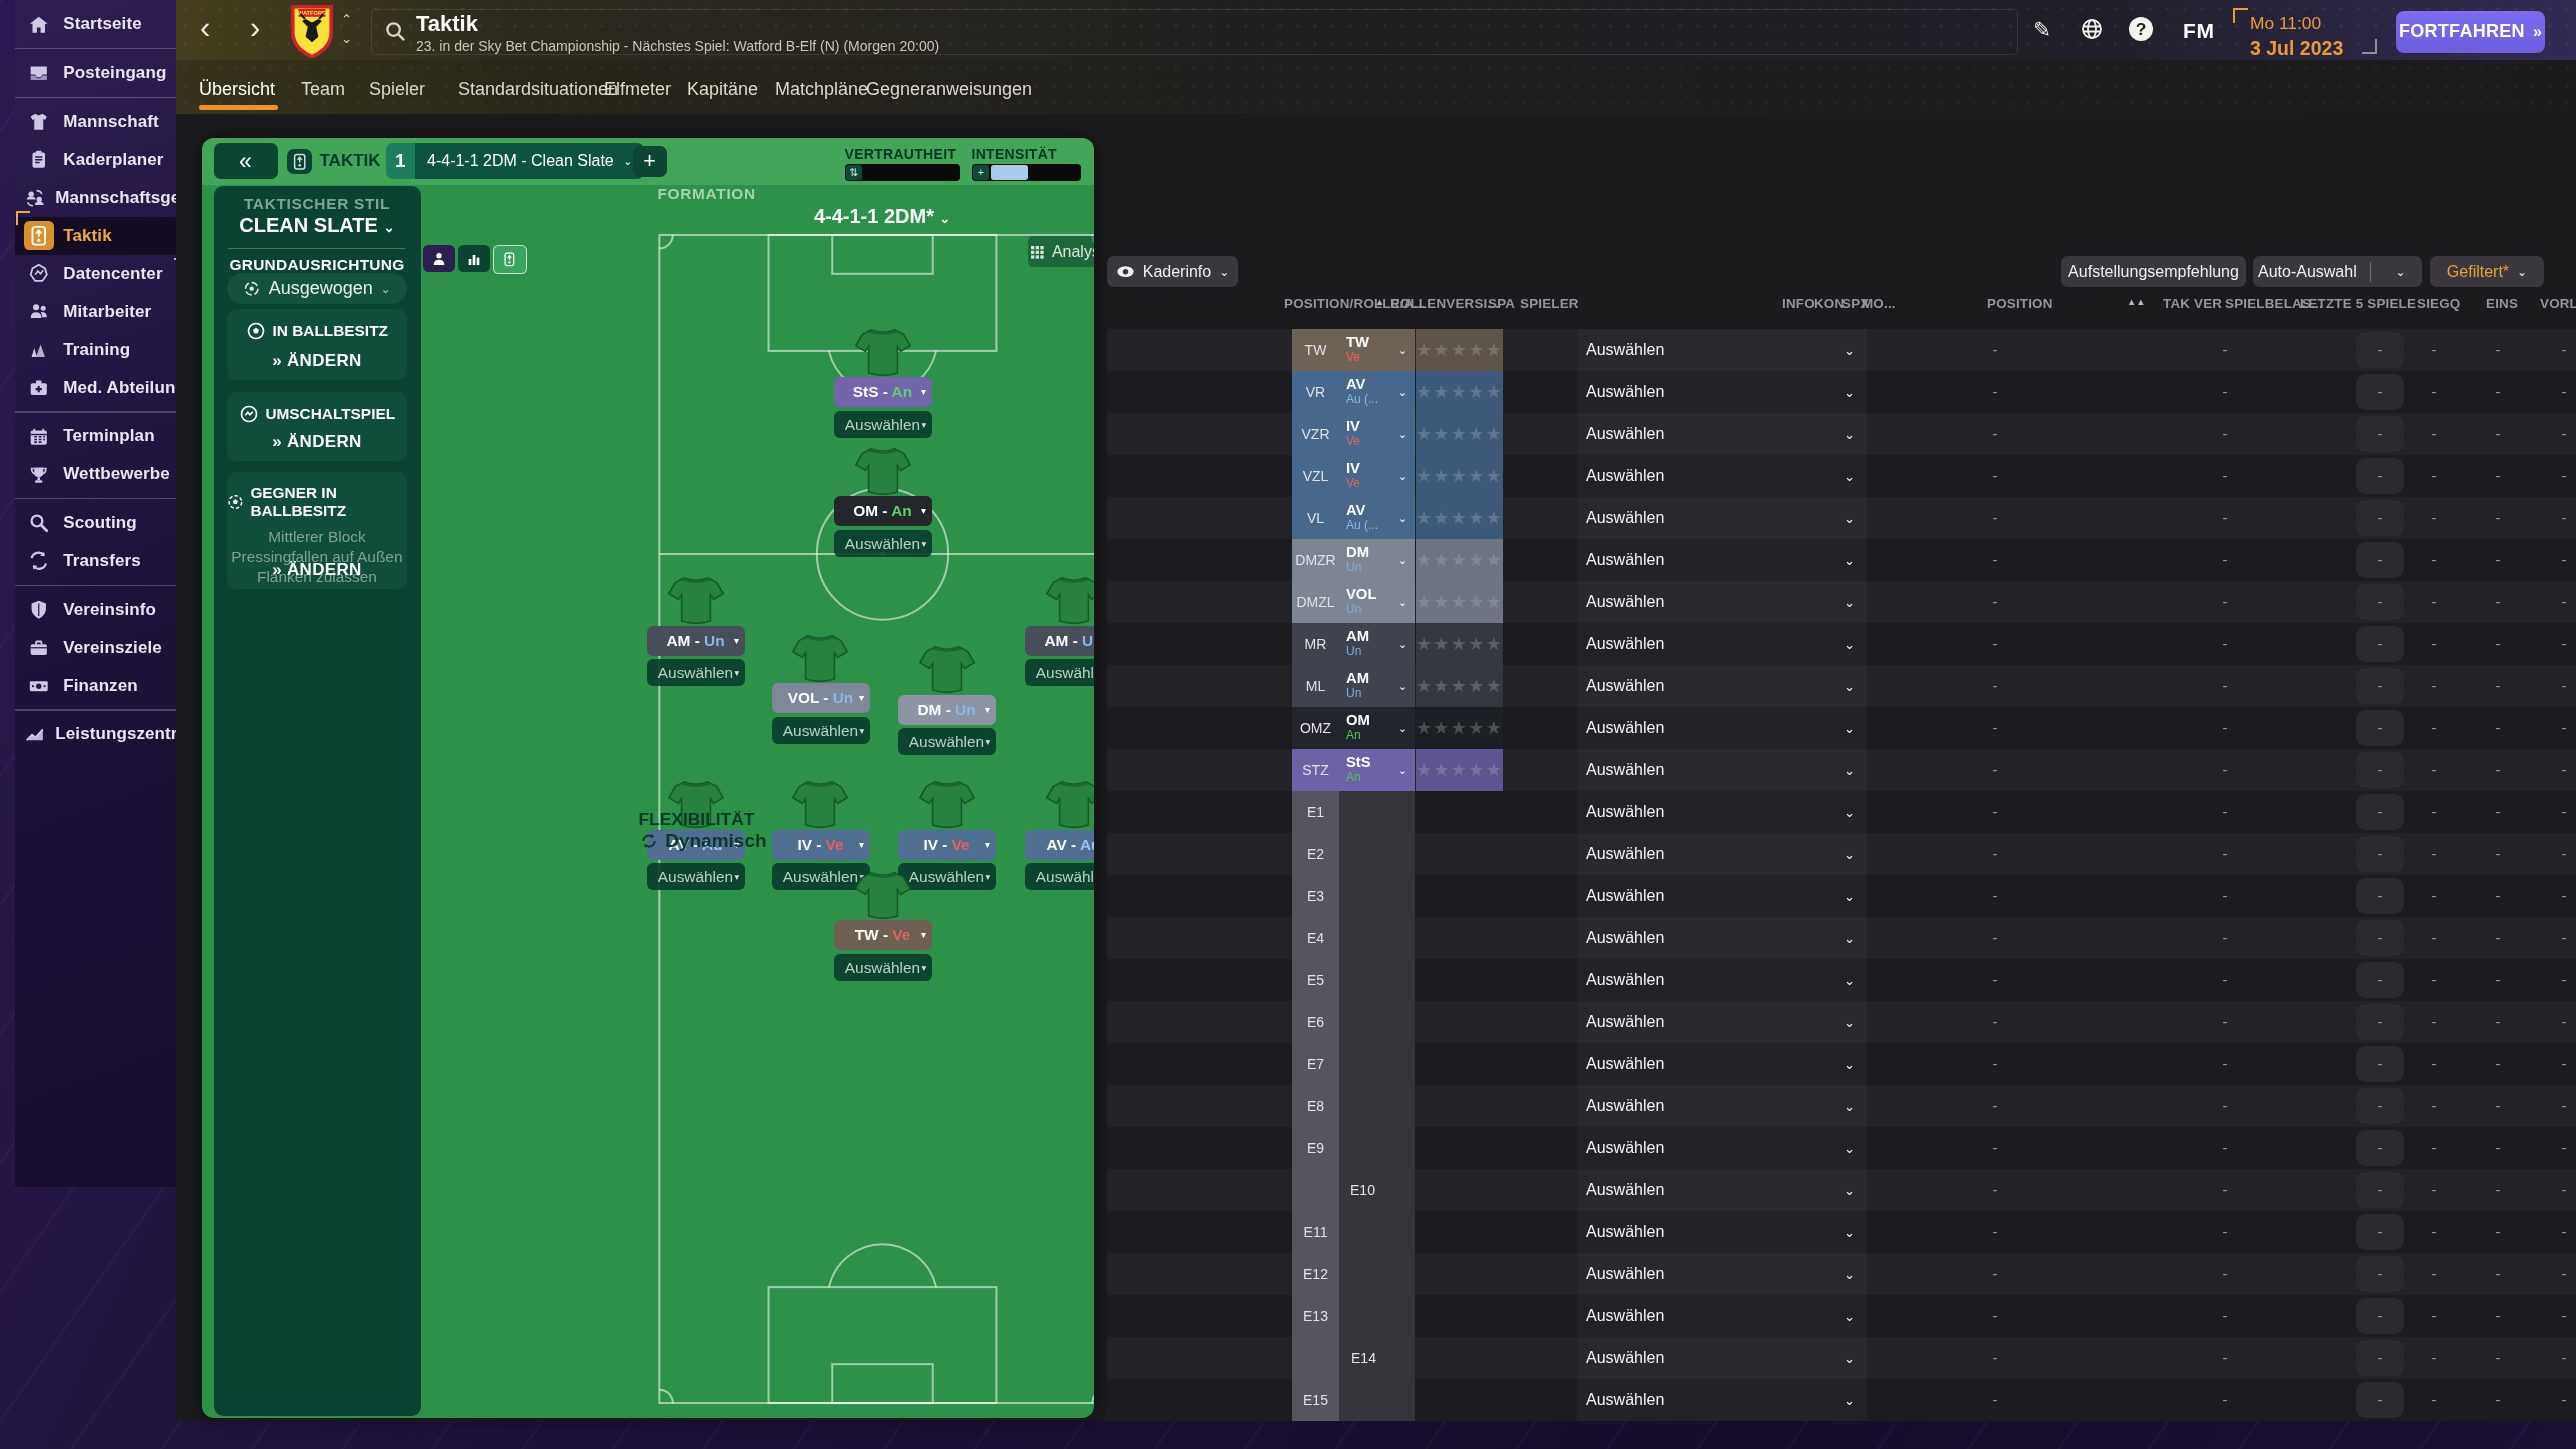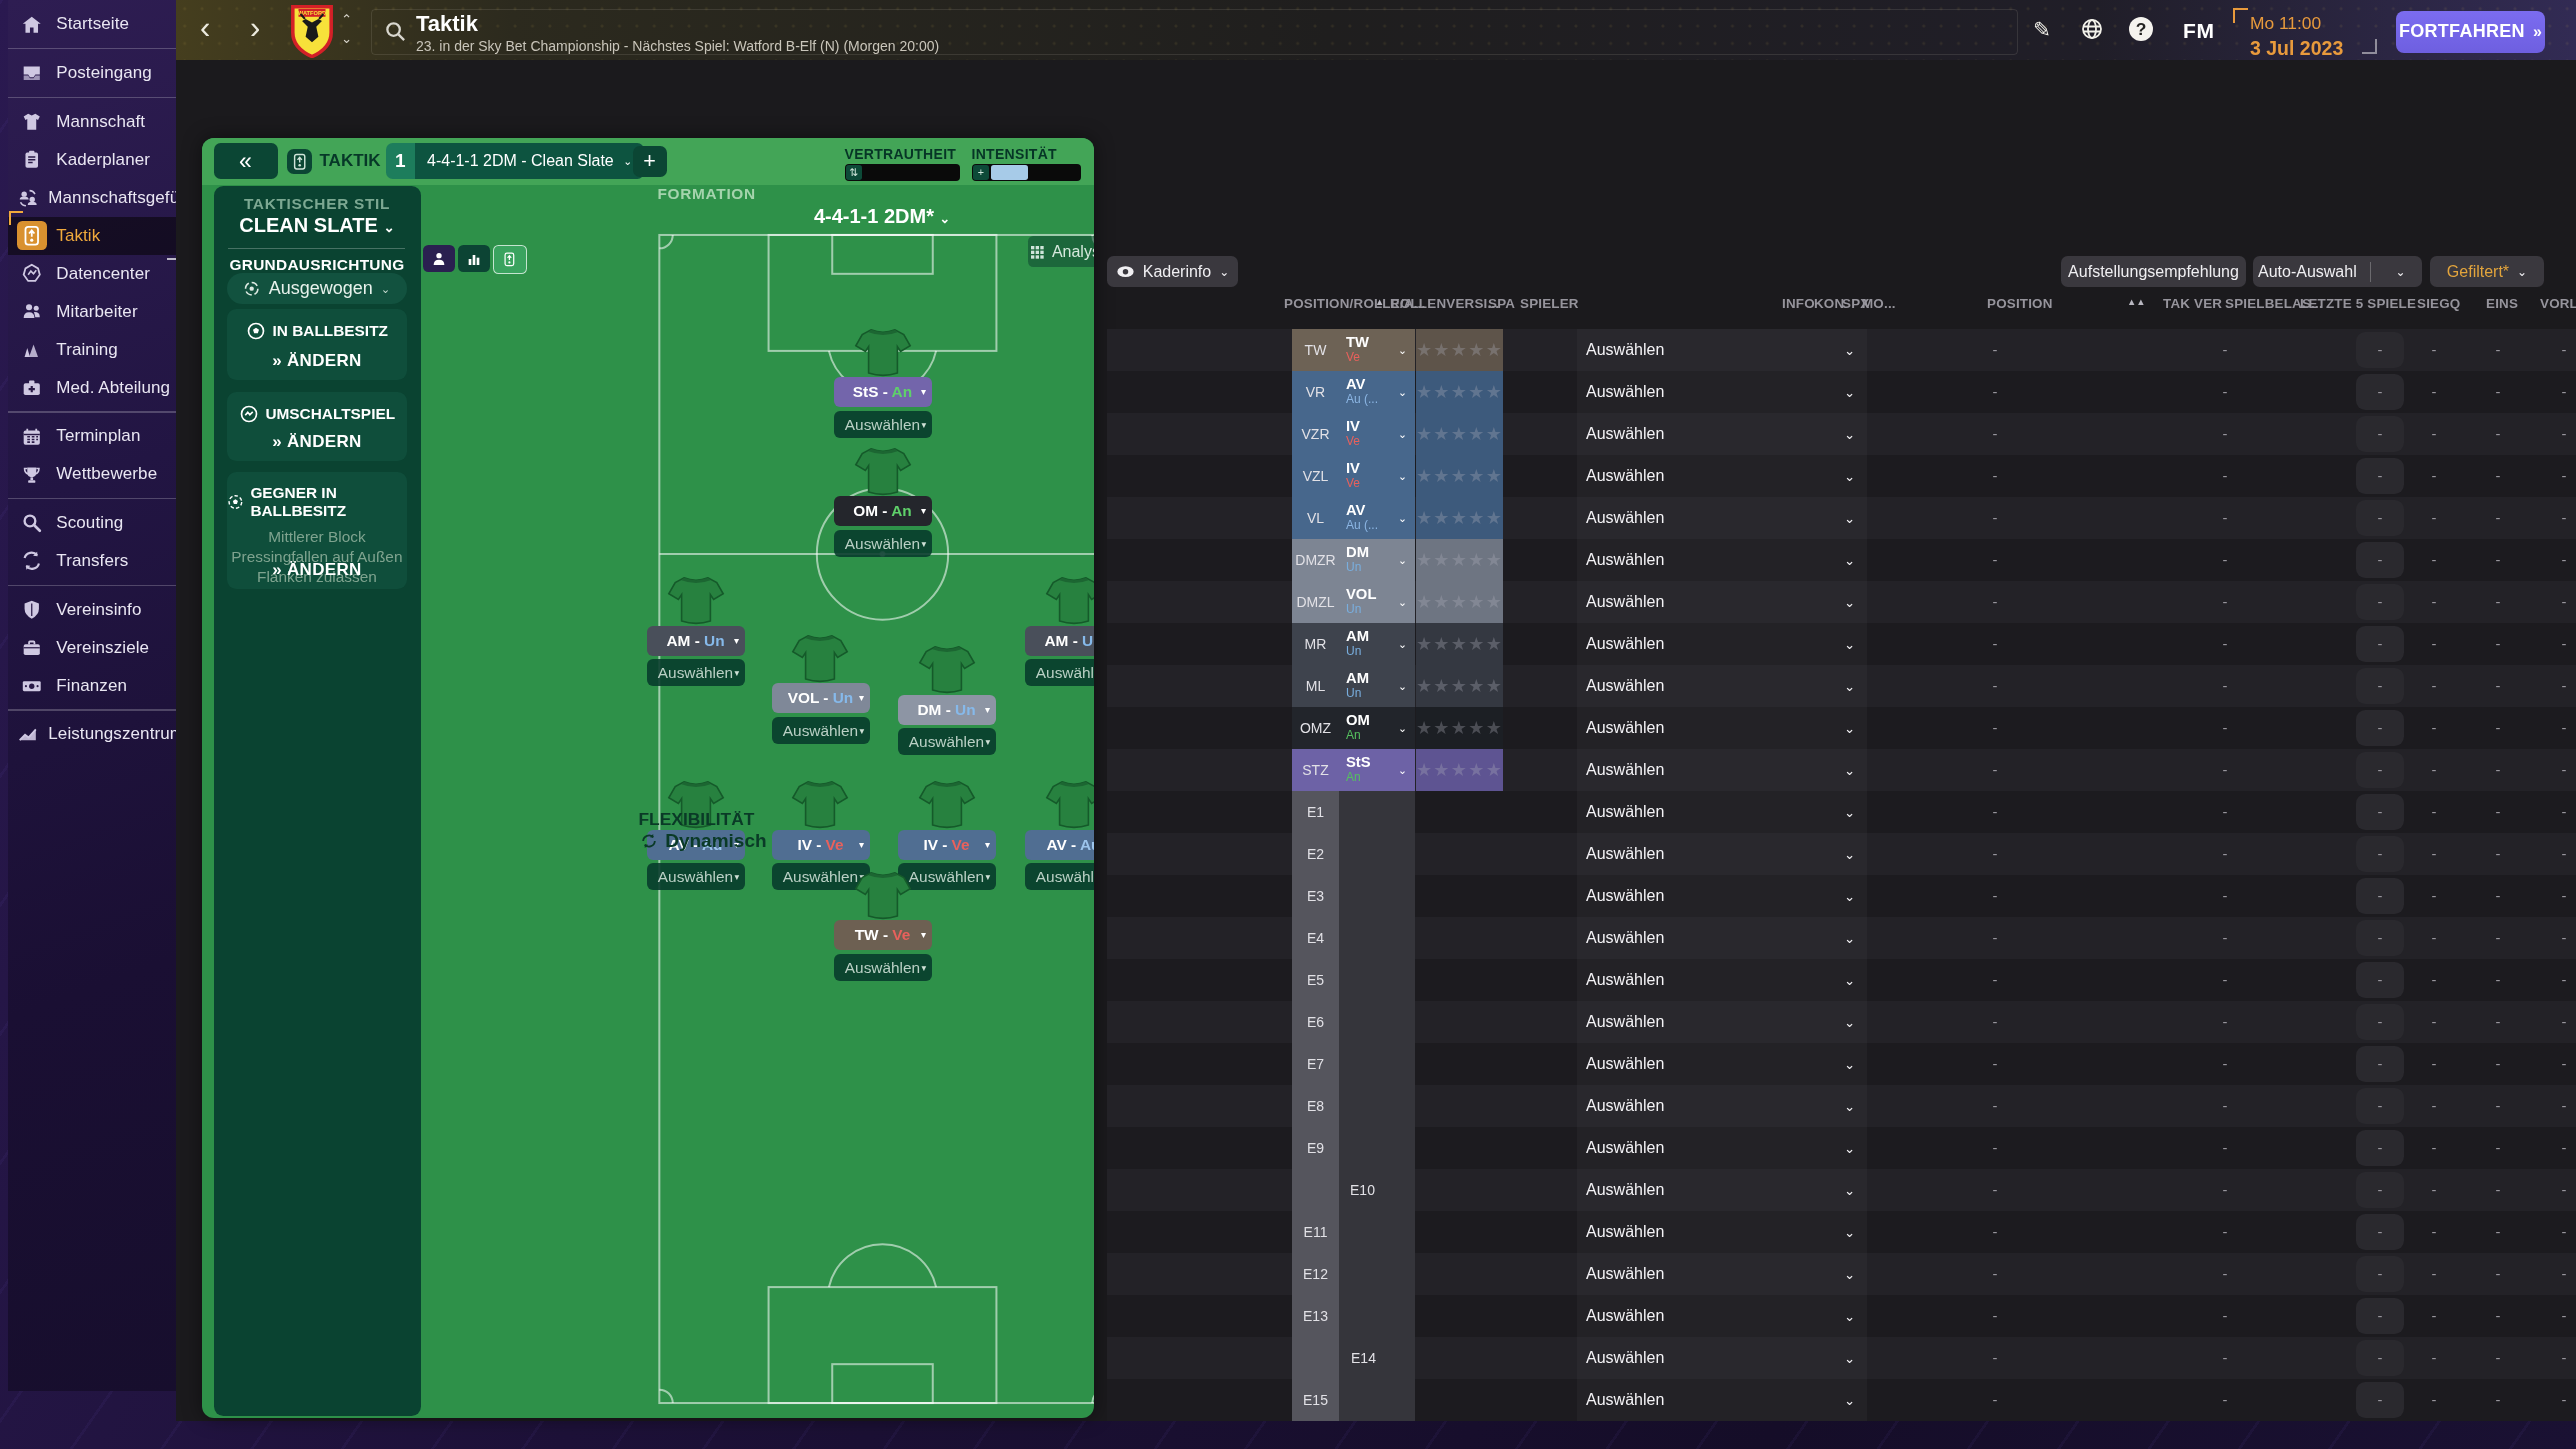--- a/index.html
+++ b/index.html
@@ -6,23 +6,23 @@
   #app{position:relative;width:2576px;height:1449px;overflow:hidden;
        font-family:"Liberation Sans",sans-serif;
        background:linear-gradient(115deg,#2a1950 0%,#1d1138 38%,#150d28 75%,#1a1133 100%);}
   #app::before{content:"";position:absolute;inset:0;
        background:repeating-linear-gradient(125deg,rgba(130,100,230,0.06) 0 2.7px,transparent 2.7px 74px);
        pointer-events:none;}
   .abs{position:absolute;}
   .ico svg{display:block;}
 
   
-  #sidebar{position:absolute;left:8px;top:0;width:176px;height:1391px;
+  #sidebar{position:absolute;left:15px;top:0;width:176px;height:1187px;
        background:linear-gradient(160deg,#2e1d52 0%,#221543 35%,#1a0f33 70%,#170e2d 100%);
-       border-right:1.3px solid rgba(0,0,0,0.5);}
+       border-right:1.3px solid rgba(0,0,0,0.5);font-weight:bold;}
   .side-item{position:relative;display:flex;align-items:center;height:38px;color:#e9e6f2;cursor:pointer;}
   .side-item .icobox{width:29.5px;height:29.5px;margin-left:9.4px;display:flex;align-items:center;justify-content:center;color:#cfc8e2;}
   .side-item .lbl{margin-left:9.4px;font-size:17px;letter-spacing:0.1px;}
   .side-item.active{background:rgba(8,5,10,0.6);}
   .side-item.active .lbl{color:#f0a93c;}
   .side-item.active .icobox{background:#d9912f;border-radius:5.4px;color:#fff;}
   .side-item.active::before{content:"";position:absolute;left:1.3px;top:-5.4px;width:12px;height:12px;
        border-left:2.7px solid #f0a93c;border-top:2.7px solid #f0a93c;}
   .side-item.active::after{content:"";position:absolute;right:2.7px;bottom:-5.4px;width:12px;height:12px;
        border-right:2.7px solid #bdb9c9;border-bottom:2.7px solid #bdb9c9;}
@@ -354,20 +354,33 @@
         <div id="clock-date">3 Jul 2023</div>
       </div>
       <div class="abs brkt-br" style="left:2186px;top:39px;"></div>
 
       <div class="abs" id="continue-btn" style="left:2220px;top:10.7px;width:149px;height:42px;">
         <span>FORTFAHREN</span>
         <span style="font-size:16px;">»</span>
       </div>
     </header>
 
+    <nav id="tabbar">
+      <div id="tabs-holder">
+          <span class="tab active" style="left: 23px;">Übersicht</span>
+          <span class="tab" style="left: 125px;">Team</span>
+          <span class="tab" style="left: 193px;">Spieler</span>
+          <span class="tab" style="left: 282px;">Standardsituationen</span>
+          <span class="tab" style="left: 428px;">Elfmeter</span>
+          <span class="tab" style="left: 511px;">Kapitäne</span>
+          <span class="tab" style="left: 599px;">Matchpläne</span>
+          <span class="tab" style="left: 690px;">Gegneranweisungen</span>
+        </div>
+      <div id="tab-underline"></div>
+    </nav>
 
     <div class="abs" id="content" style="left:0;top:114px;width:2400px;height:1307px;">
 
       <section id="tactic-panel">
 
         <div id="tactic-toolbar">
           <div class="abs tb-darkbtn" style="left:12px;top:5.4px;width:64px;height:36px;font-size:23px;">
               <span>«</span>
             </div>
           <div class="abs tb-darkbtn" style="left:85px;top:10.7px;width:25.5px;height:25.5px;">

